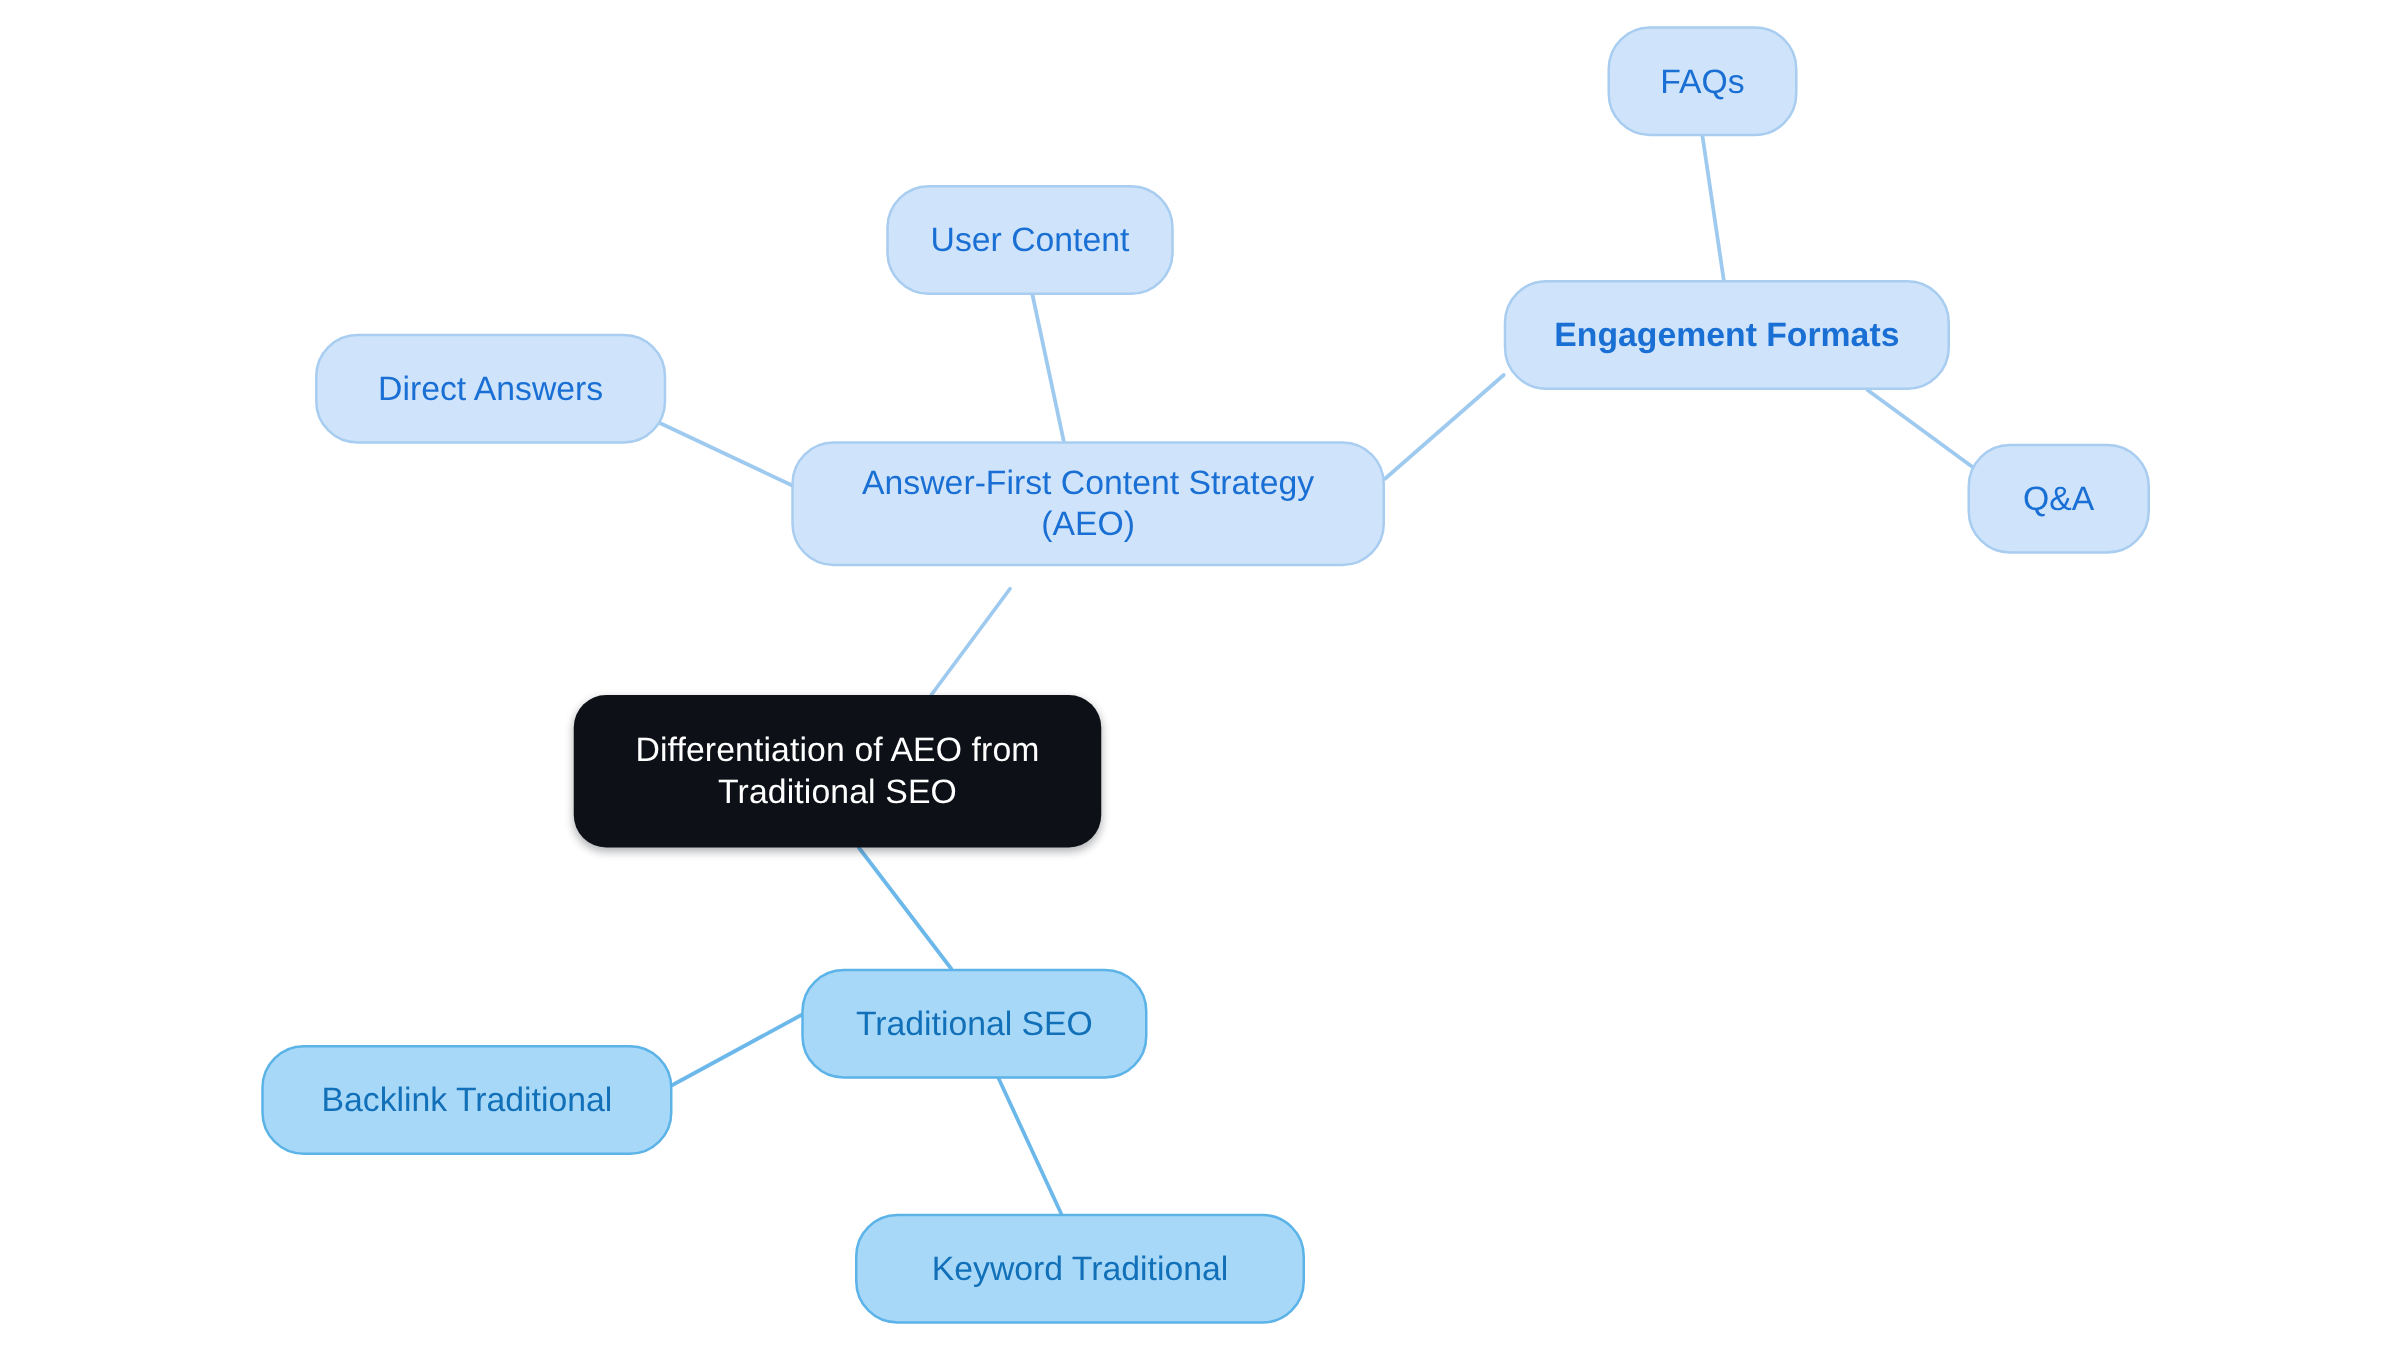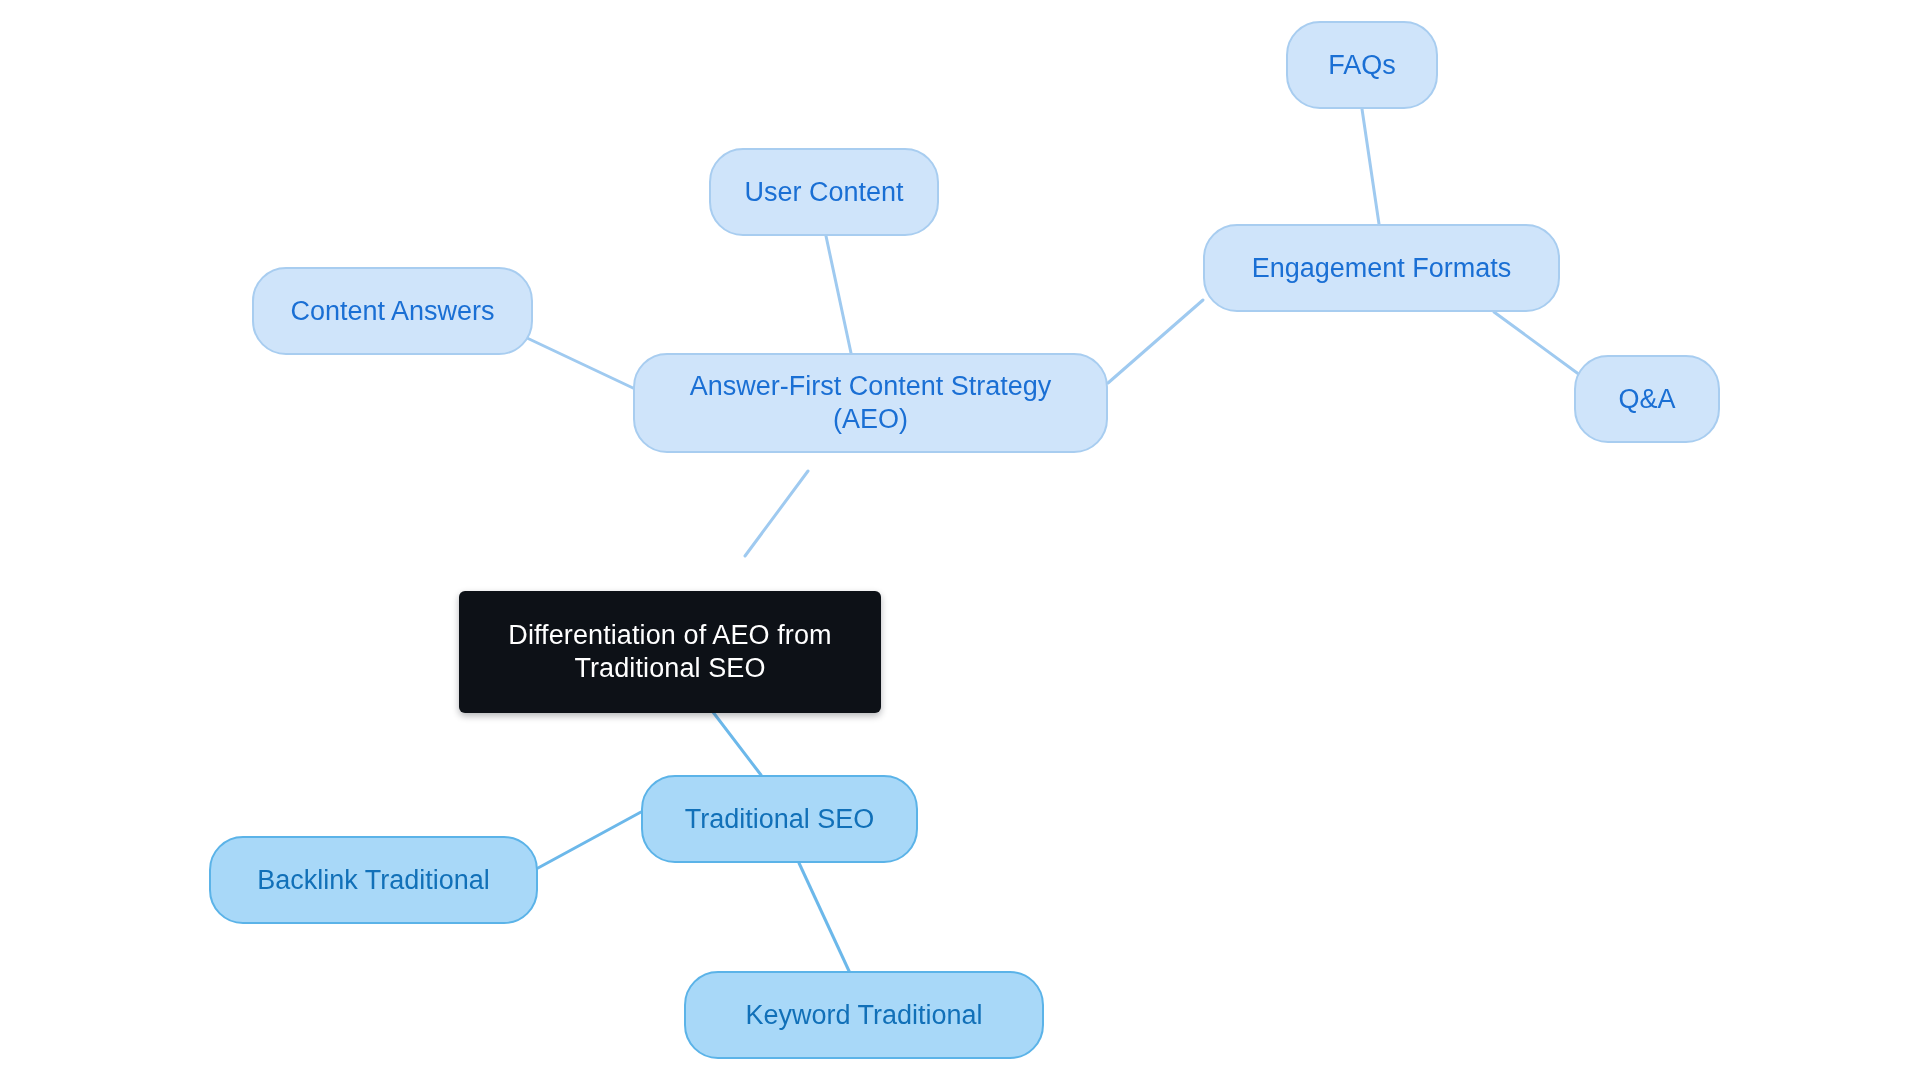--- a/index.html
+++ b/index.html
@@ -36,26 +36,25 @@
     justify-content: center;
     text-align: center;
     line-height: 1.22;
     white-space: pre-line;
     z-index: 2;
   }
   
   .node-root {
     background: #0d1117;
     color: #ffffff;
-    border-radius: 6px;
+    border-radius: 26px;
     font-size: 27px;
     letter-spacing: 0.1px;
     box-shadow: 0 3px 7px rgba(10,14,22,0.30);
     padding: 0 22px;
-    margin-top: 35px;
   }
   
   .node-pale {
     background: #cfe4fa;
     border: 2px solid #a8cdf0;
     color: #1a6fd4;
     border-radius: 34px;
     font-size: 27px;
     padding: 12px 20px;
   }
@@ -82,22 +81,22 @@
       <line x1="1494" y1="312" x2="1584" y2="378" stroke="#9fcaf0" stroke-width="3" stroke-linecap="round"></line>
       <line x1="687" y1="678" x2="761" y2="775" stroke="#6cb8ea" stroke-width="3" stroke-linecap="round"></line>
       <line x1="641" y1="812" x2="538" y2="868" stroke="#6cb8ea" stroke-width="3" stroke-linecap="round"></line>
       <line x1="799" y1="863" x2="849" y2="971" stroke="#6cb8ea" stroke-width="3" stroke-linecap="round"></line>
     </svg>
   <div id="node-layer">
       <div class="node node-root" style="left: 459px; top: 556px; width: 422px; height: 122px;">Differentiation of AEO from
 Traditional SEO</div>
       <div class="node node-pale" style="left: 633px; top: 353px; width: 475px; height: 100px;">Answer-First Content Strategy
 (AEO)</div>
-      <div class="node node-pale" style="left: 252px; top: 267px; width: 281px; height: 88px;">Content Answers</div>
+      <div class="node node-pale" style="left: 252px; top: 267px; width: 281px; height: 88px;">Direct Answers</div>
       <div class="node node-pale" style="left: 709px; top: 148px; width: 230px; height: 88px;">User Content</div>
-      <div class="node node-pale" style="left: 1203px; top: 224px; width: 357px; height: 88px;">Engagement Formats</div>
+      <div class="node node-pale" style="left: 1203px; top: 224px; width: 357px; height: 88px; font-weight: bold;">Engagement Formats</div>
       <div class="node node-pale" style="left: 1286px; top: 21px; width: 152px; height: 88px;">FAQs</div>
       <div class="node node-pale" style="left: 1574px; top: 355px; width: 146px; height: 88px;">Q&amp;A</div>
       <div class="node node-sky" style="left: 641px; top: 775px; width: 277px; height: 88px;">Traditional SEO</div>
       <div class="node node-sky" style="left: 209px; top: 836px; width: 329px; height: 88px;">Backlink Traditional</div>
       <div class="node node-sky" style="left: 684px; top: 971px; width: 360px; height: 88px;">Keyword Traditional</div>
     </div>
 </div>
 
 </body></html>

